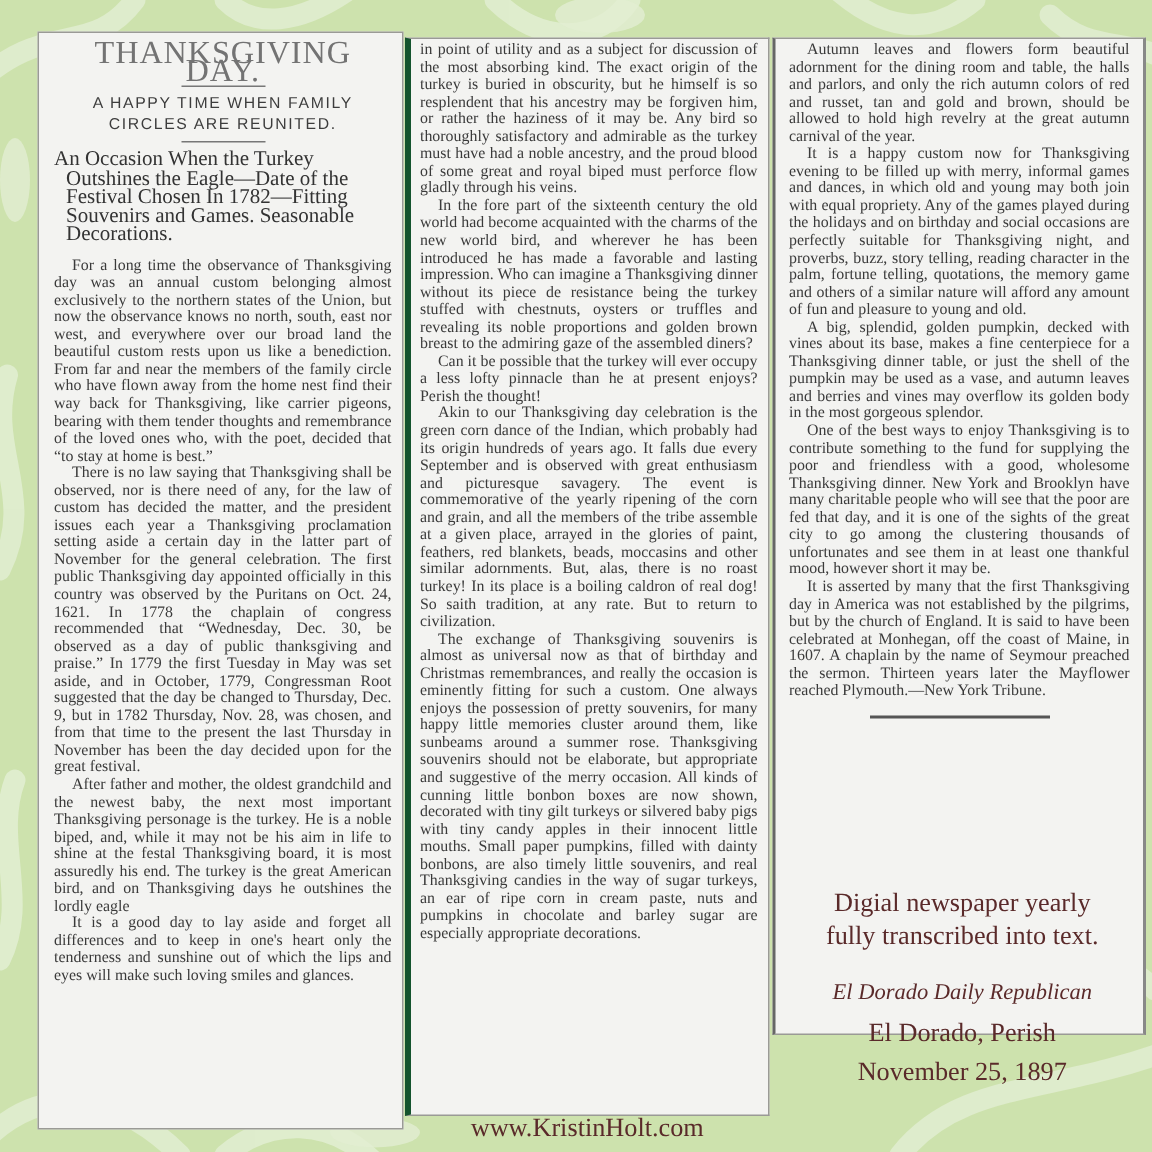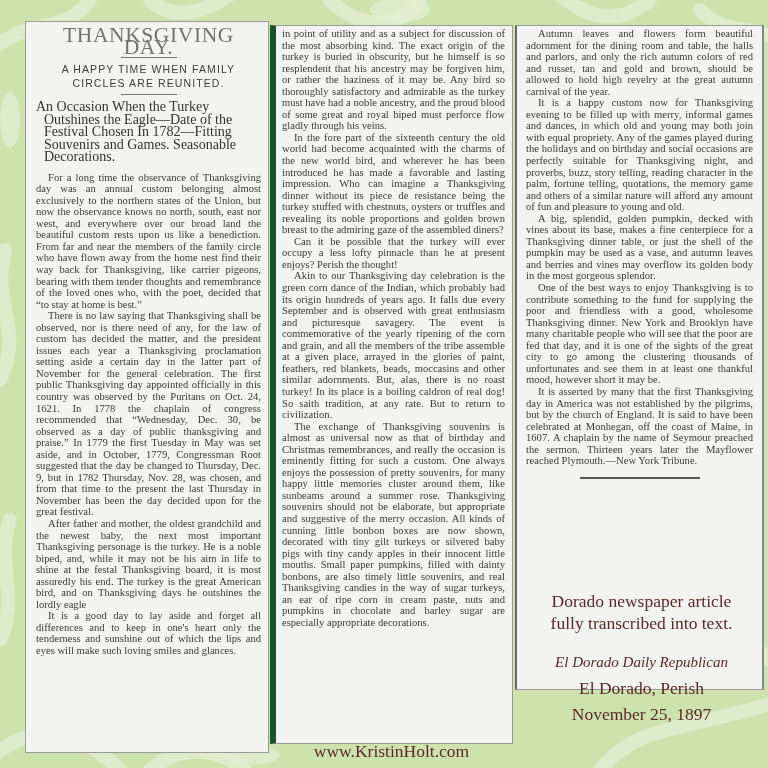--- a/index.html
+++ b/index.html
@@ -17,21 +17,21 @@
     color: #3a3a3a;
     font-family: "Liberation Serif", serif;
     font-size: 10.6px;
     line-height: 11.55px;
     text-align: justify;
     overflow: hidden;
   }
   .clip p { margin: 0; text-indent: 12px; }
   .clip p.noindent { text-indent: 0; }
   #col1 { left: 25px; top: 21px; width: 244px; height: 732px; padding: 6px 7px 0 10px; }
-  #col2 { left: 270px; top: 25px; width: 243px; height: 719px; padding: 2px 7px 0 6px; border-left: 6px solid #14532d; }
+  #col2 { left: 270px; top: 25px; width: 243px; height: 719px; padding: 2px 7px 0 6px; border-left: 4px solid #14532d; }
   #col3 { left: 515px; top: 25px; width: 249px; height: 665px; padding: 2px 9px 0 9px; border-left: 2px solid #666; border-right: 2px solid #888; }
   .headline {
     font-family: "Liberation Serif", serif;
     font-size: 21.5px; letter-spacing: 0.6px; text-align: center;
     color: #737373; margin: 2px 0 4px 0; font-weight: normal;
   }
   .rule { width: 56px; height: 1px; background: #777; margin: 4px auto; }
   .subhead {
     font-family: "Liberation Sans", sans-serif;
     font-size: 10.5px; letter-spacing: 1.1px; text-align: center;
@@ -107,20 +107,20 @@
 <div class="clip" id="col3">
   <p>Autumn leaves and flowers form beautiful adornment for the dining room and table, the halls and parlors, and only the rich autumn colors of red and russet, tan and gold and brown, should be allowed to hold high revelry at the great autumn carnival of the year.</p>
   <p>It is a happy custom now for Thanksgiving evening to be filled up with merry, informal games and dances, in which old and young may both join with equal propriety. Any of the games played during the holidays and on birthday and social occasions are perfectly suitable for Thanksgiving night, and proverbs, buzz, story telling, reading character in the palm, fortune telling, quotations, the memory game and others of a similar nature will afford any amount of fun and pleasure to young and old.</p>
   <p>A big, splendid, golden pumpkin, decked with vines about its base, makes a fine centerpiece for a Thanksgiving dinner table, or just the shell of the pumpkin may be used as a vase, and autumn leaves and berries and vines may overflow its golden body in the most gorgeous splendor.</p>
   <p>One of the best ways to enjoy Thanksgiving is to contribute something to the fund for supplying the poor and friendless with a good, wholesome Thanksgiving dinner. New York and Brooklyn have many charitable people who will see that the poor are fed that day, and it is one of the sights of the great city to go among the clustering thousands of unfortunates and see them in at least one thankful mood, however short it may be.</p>
   <p>It is asserted by many that the first Thanksgiving day in America was not established by the pilgrims, but by the church of England. It is said to have been celebrated at Monhegan, off the coast of Maine, in 1607. A chaplain by the name of Seymour preached the sermon. Thirteen years later the Mayflower reached Plymouth.—New York Tribune.</p>
   <div class="endrule"></div>
 </div>
 
 <div class="caption">
-  <div class="lead">Dorado newspaper article</div>
+  <div class="lead">Digial newspaper yearly</div>
   <div class="lead">fully transcribed into text.</div>
   <div class="paper">El Dorado Daily Republican</div>
   <div class="place">El Dorado, Perish</div>
   <div class="place">November 25, 1897</div>
 </div>
 
 <div class="site">www.KristinHolt.com</div>
 
 </body></html>

